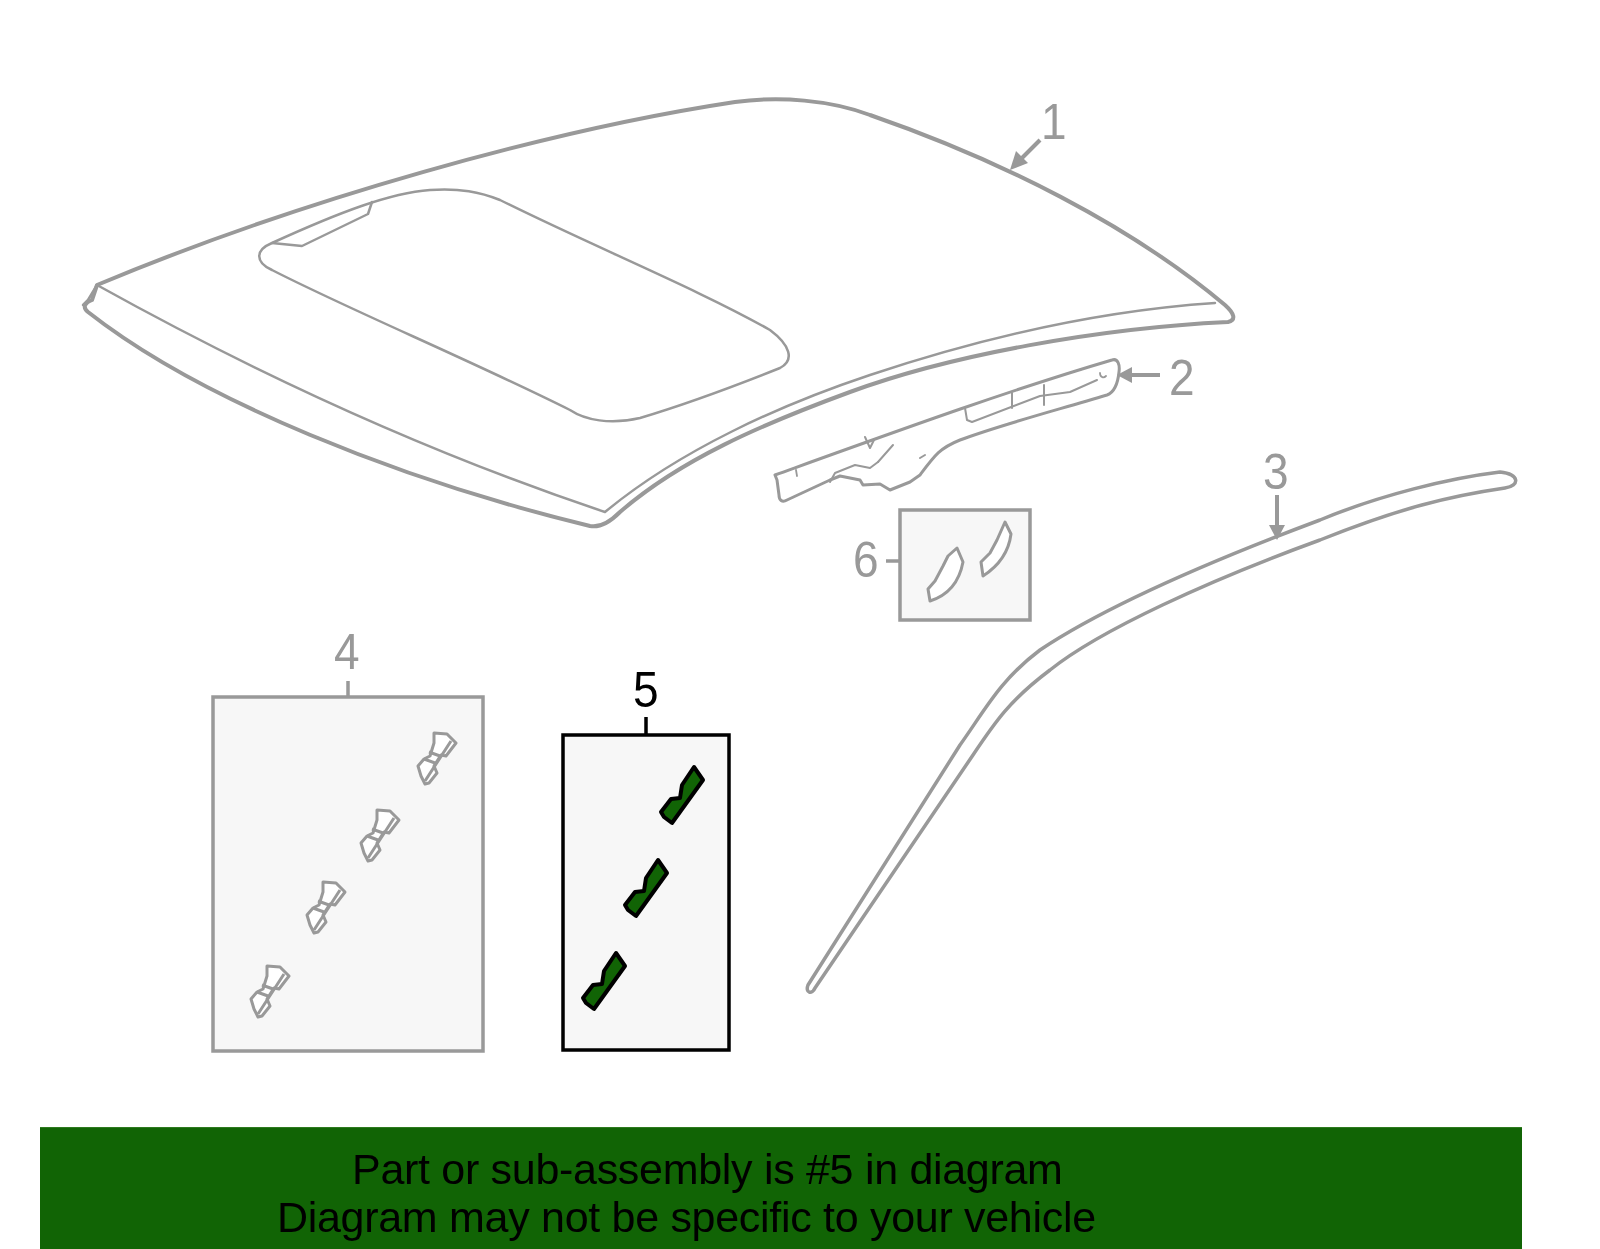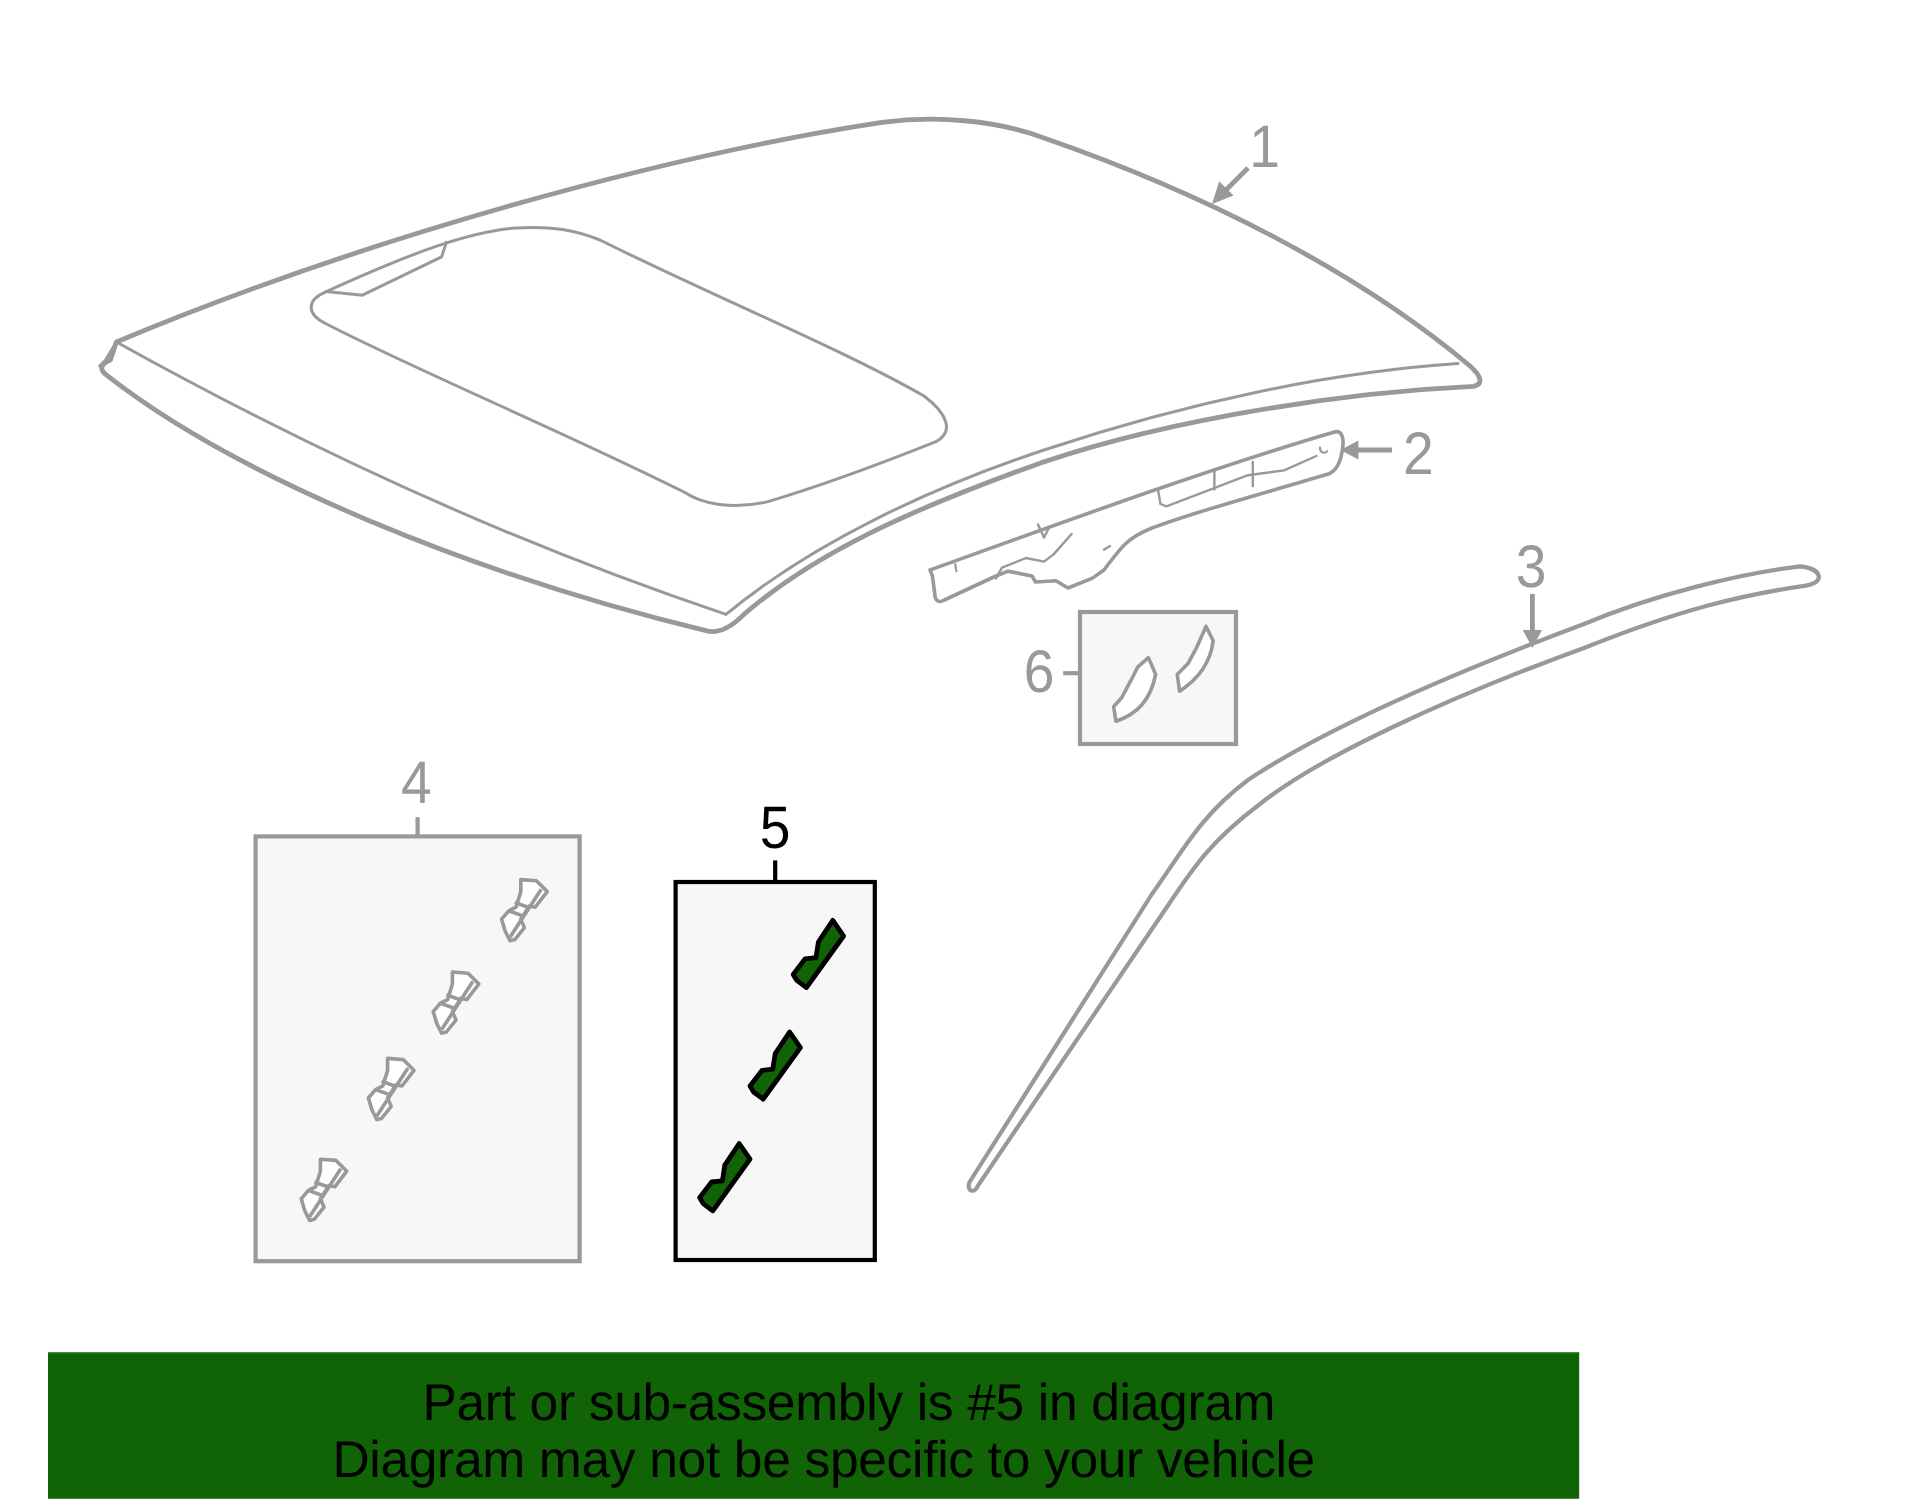--- a/index.html
+++ b/index.html
@@ -2,21 +2,21 @@
 <html><head>
 <meta charset="utf-8">
 <style>
   html, body { margin: 0; padding: 0; background: #ffffff; }
   body { width: 1600px; height: 1249px; position: relative; overflow: hidden;
          font-family: "Liberation Sans", sans-serif; }
   #diagram { position: absolute; left: 0; top: 0; width: 1600px; height: 1249px; }
   .callout { position: absolute; font-family: "Liberation Sans", sans-serif;
              font-size: 50px; line-height: 50px; color: #999999; transform: scaleX(0.92); }
   .callout.selected { color: #000000; }
-  #banner { position: absolute; left: 40px; top: 1127px; width: 1276px; height: 122px;
+  #banner { position: absolute; left: 40px; top: 1127px; width: 1482px; height: 122px;
             background: #116405; border-top: 1px solid #2e7a1e; }
   .banner-line { position: absolute; left: 0; width: 1520px; text-align: left;
                  font-family: "Liberation Sans", sans-serif; font-size: 43px;
                  color: #000000; white-space: nowrap; line-height: 46px; }
   #banner-line-1 { top: 18px; left: 312px; letter-spacing: -0.3px; }
   #banner-line-2 { top: 66px; left: 237px; letter-spacing: -0.3px; }
 </style>
 </head>
 <body>
 

